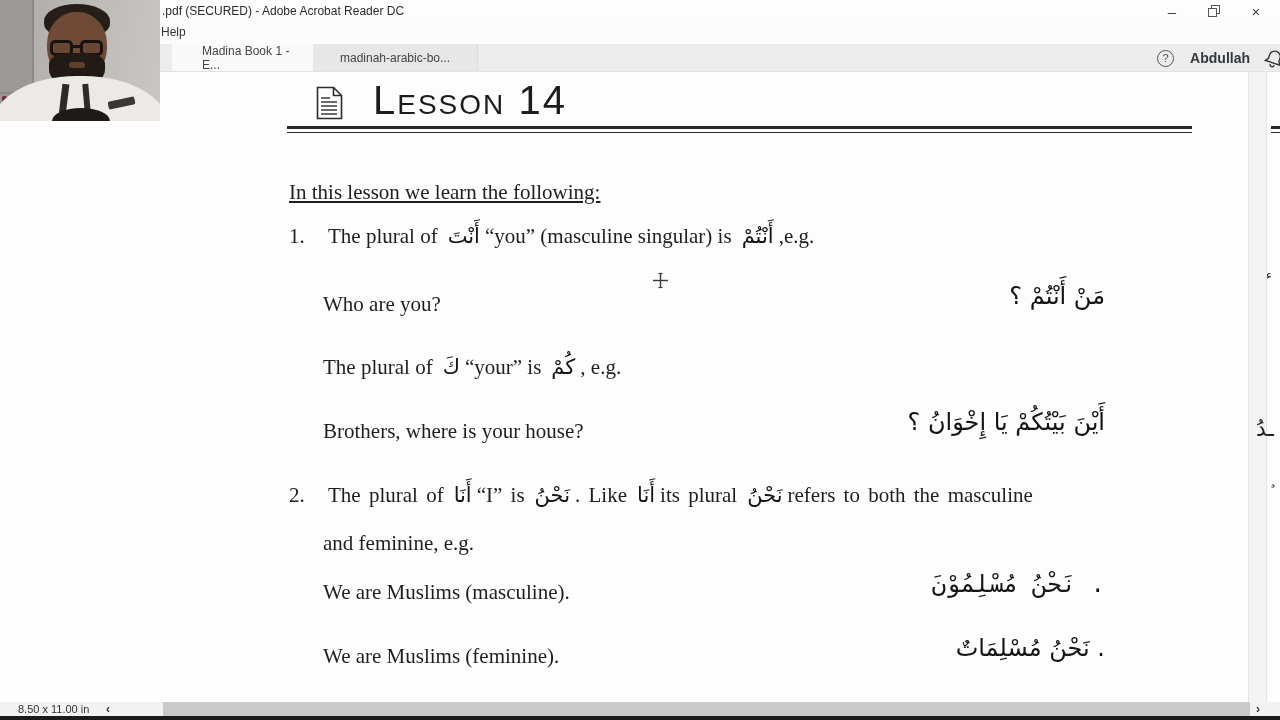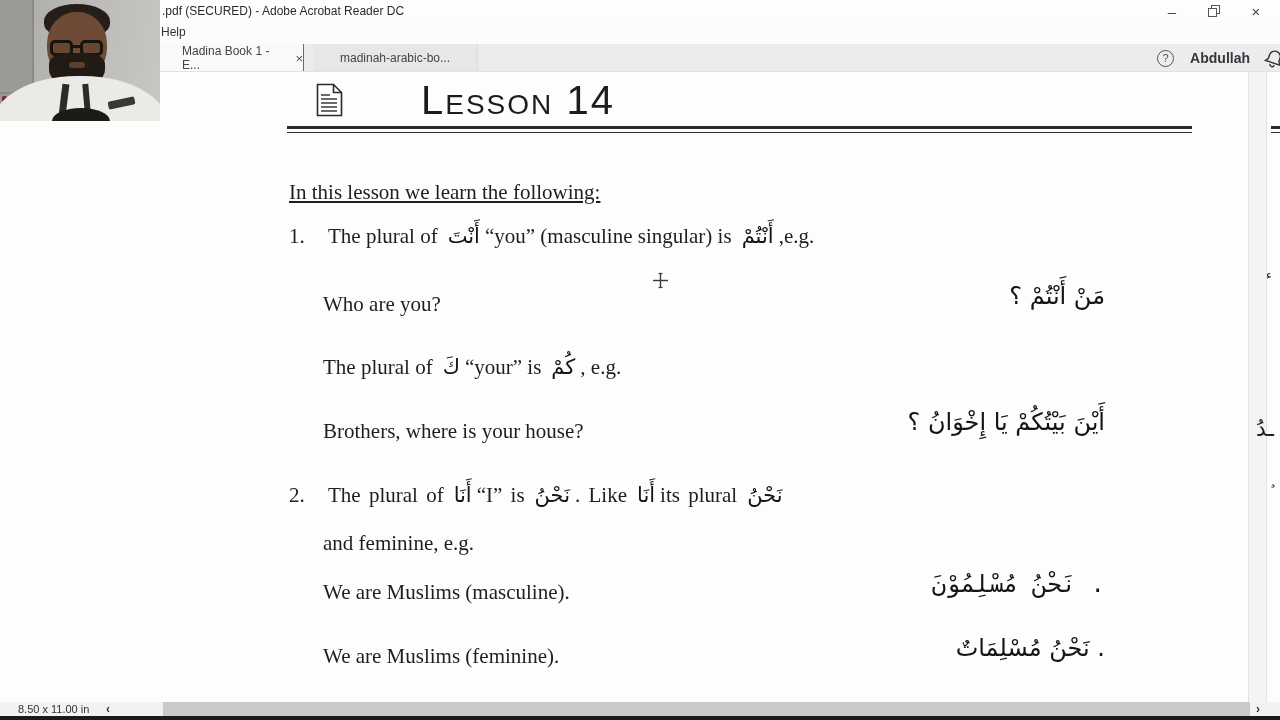--- a/index.html
+++ b/index.html
@@ -14,35 +14,35 @@
   .winbtn.restore { left:1198px; }
   .winbtn.close { left:1240px; font-size:15px; }
 
   
   .menubar { position:absolute; left:0; top:22px; width:1280px; height:22px; background:#fcfcfc; }
   .menubar .menu-item { position:absolute; left:161px; top:3px; font-size:12px; color:#333; }
 
   
   .tabbar { position:absolute; left:0; top:44px; width:1280px; height:28px; background:#ececec; border-bottom:1px solid #e2e2e2; overflow:hidden; }
   .tab { position:absolute; top:0; height:28px; display:flex; align-items:center; font-size:12px; color:#444; }
-  .tab1 { left:152px; width:152px; background:#f9f9f9; padding-left:30px; border-right:1px solid #a16207; }
+  .tab1 { left:172px; width:152px; background:#f9f9f9; padding-left:30px; border-right:1px solid #a16207; }
   .tab1 .tab-close { margin-left:12px; color:#555; font-size:13px; }
   .tab2 { left:313px; width:165px; background:#e7e7e7; justify-content:center; border-right:1px solid #dcdcdc; }
   .tabbar-right { position:absolute; right:0; top:0; height:28px; display:flex; align-items:center; }
   .help-circle { width:17px; height:17px; border:1.4px solid #555; border-radius:50%; font-size:11px; color:#555; display:flex; align-items:center; justify-content:center; margin-right:16px; }
   .user-name { font-size:14px; font-weight:700; color:#33383d; margin-right:14px; }
   .bell-wrap { width:16px; height:22px; overflow:hidden; position:relative; }
   .bell-wrap svg { position:absolute; left:0; top:2px; transform:rotate(18deg); }
 
   
   .docarea { position:absolute; left:0; top:72px; width:1280px; height:630px; background:#fdfdfd; overflow:hidden; }
   .serif { font-family:"Liberation Serif", serif; color:#1e1e1e; }
   .ar { font-family:"DejaVu Sans", sans-serif; color:#141414; }
 
-  .lesson-header { position:absolute; left:316px; top:8px; display:flex; align-items:flex-start;gap:48px; }
+  .lesson-header { position:absolute; left:316px; top:8px; display:flex; align-items:flex-end; }
   .lesson-icon { margin-top:3px; }
   .lesson-title { margin-left:30px; font-size:40px; font-variant:small-caps; letter-spacing:2px; color:#1c1c1c; line-height:1; }
   .double-rule { position:absolute; left:287px; top:54px; width:905px; height:7px; border-top:3px solid #2b2b2b; border-bottom:1px solid #2b2b2b; }
   .rule-frag { position:absolute; left:1271px; top:54px; width:9px; height:7px; border-top:3px solid #2b2b2b; border-bottom:1px solid #2b2b2b; }
 
   .line { position:absolute; white-space:nowrap; font-size:21px; }
   .sentence { display:flex; align-items:baseline; }
   .sentence .seg { margin-right:5px; }
   .sentence .ar { font-size:21px; margin:0 5px; }
   .num { width:34px; }
@@ -190,20 +190,21 @@
     <div class="line serif item2a sentence">
       <span class="seg num">2.</span>
       <span class="seg">The plural of</span>
       <span class="ar">أَنَا</span>
       <span class="seg">“I” is</span>
       <span class="ar">نَحْنُ</span>
       <span class="seg">. Like</span>
       <span class="ar">أَنَا</span>
       <span class="seg">its plural</span>
       <span class="ar">نَحْنُ</span>
+      <span class="seg">refers to both the masculine</span>
     </div>
     <div class="line serif masc-en">We are Muslims (masculine).</div>
 
     <div class="line serif item2b">and feminine, e.g.</div>
     <div class="ar-line ar masc-ar">نَحْنُ مُسْلِمُوْنَ .</div>
 
     <div class="line serif fem-en">We are Muslims (feminine).</div>
     <div class="ar-line ar fem-ar">نَحْنُ مُسْلِمَاتٌ .</div>
 
     <svg class="crosshair" width="17" height="17" viewBox="0 0 17 17">

